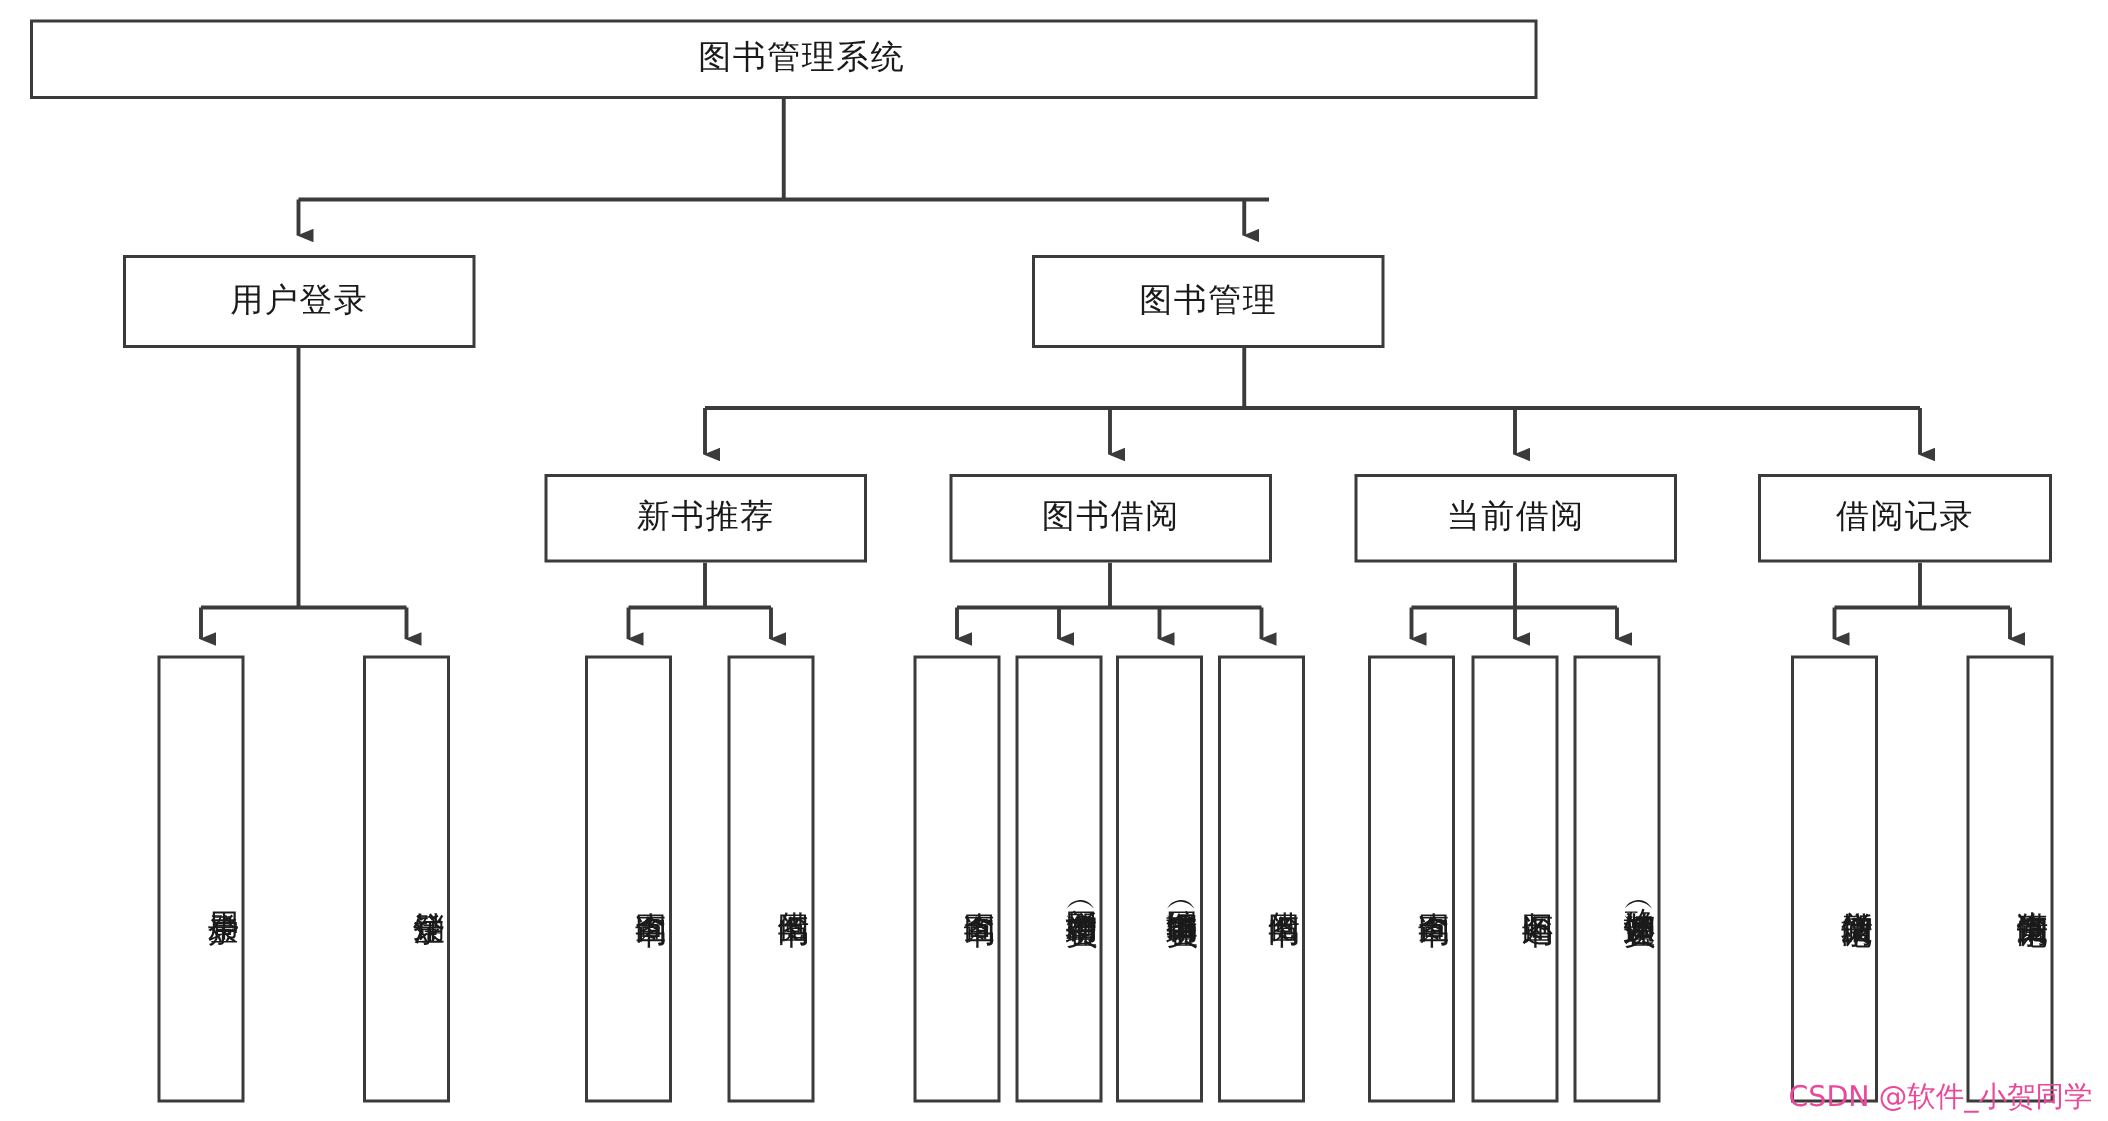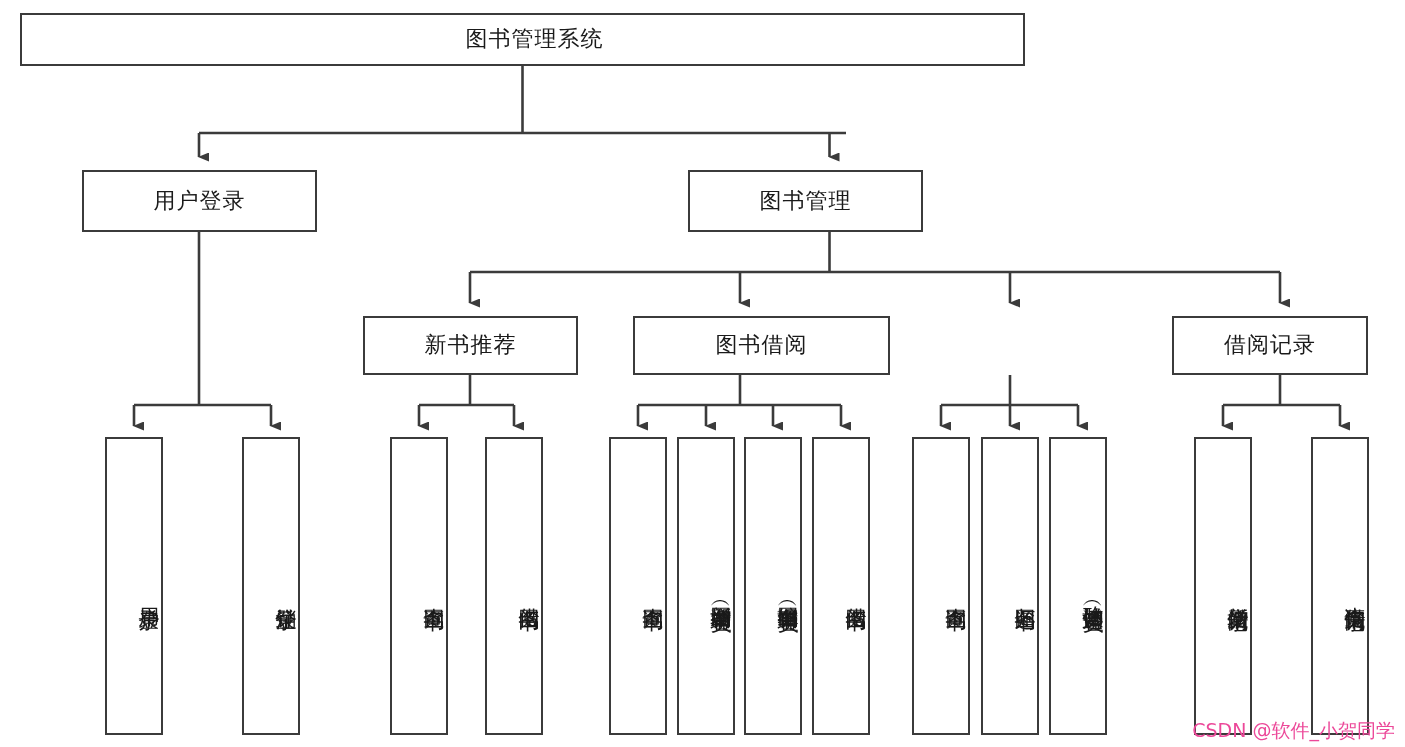--- a/index.html
+++ b/index.html
@@ -135,24 +135,27 @@
   </div>
 
   <div class="node horizontal" style="left:688px; top:170px; width:235px; height:62px;">
     <span class="node-text">图书管理</span>
   </div>
 
   <div class="node horizontal" style="left:363px; top:316px; width:215px; height:59px;align-items:center;">
     <span class="node-text">新书推荐</span>
   </div>
 
-  <div class="node horizontal" style="left:633px; top:316px; width:257px; height:59px;">
+  <div class="node horizontal" style="left:633px; top:316px; width:215px; height:59px;">
     <span class="node-text">图书借阅</span>
   </div>
 
+  <div class="node horizontal" style="left:903px; top:316px; width:215px; height:59px;">
+    <span class="node-text">当前借阅</span>
+  </div>
 
   <div class="node horizontal" style="left:1172px; top:316px; width:196px; height:59px;">
     <span class="node-text">借阅记录</span>
   </div>
 
   <div class="node vertical" style="left:105px; top:437px; width:58px; height:298px;">
     <span class="node-text">用户登录</span>
   </div>
 
   <div class="node vertical" style="left:242px; top:437px; width:58px; height:298px;">

